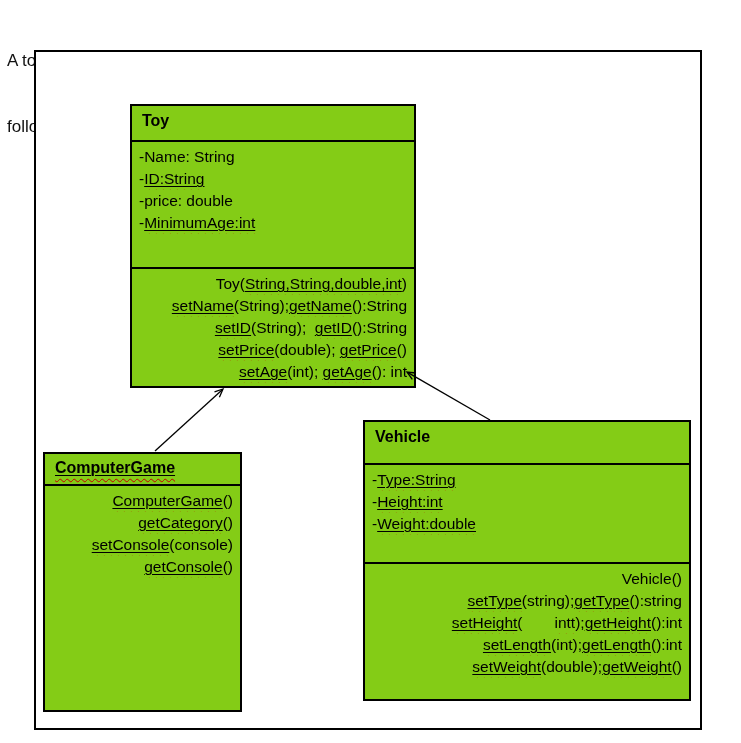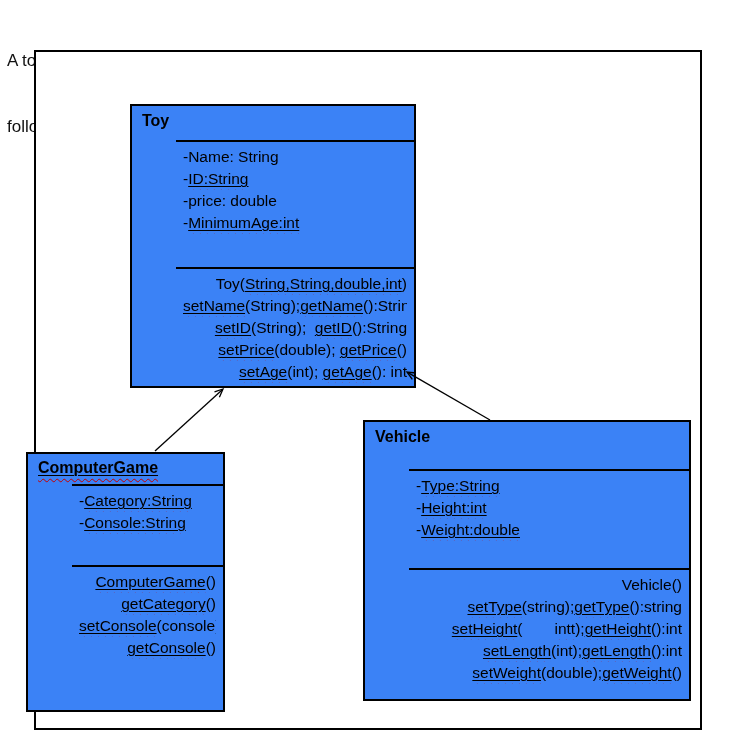--- a/index.html
+++ b/index.html
@@ -9,30 +9,30 @@
   }
   .desc{
     position:absolute;left:7px;top:6px;font-size:17px;line-height:22px;
     white-space:pre;color:#111;
   }
   .outer-frame{
     position:absolute;left:34px;top:50px;width:668px;height:680px;
     border:2px solid #000;box-sizing:border-box;background:#fff;
   }
   .class-box{
-    position:absolute;border:2px solid #000;box-sizing:border-box;background:#3b82f6;
+    position:absolute;border:2px solid #000;box-sizing:border-box;background:#84cc16;
     display:flex;flex-direction:column;font-size:15.5px;
   }
   .cls-title{
     font-weight:bold;font-size:16px;padding:6px 0 0 10px;box-sizing:border-box;
     flex:0 0 auto;white-space:pre;
   }
   .sec{
     border-top:2px solid #000;padding:4px 7px 0 7px;box-sizing:border-box;
-    flex:0 0 auto;overflow:hidden;margin-left:44px;
+    flex:0 0 auto;overflow:hidden;
   }
   .sec.methods{flex:1 1 auto;text-align:right;}
   .member-line{white-space:pre;line-height:22px;overflow:hidden;}
   
   .seg-usq{
     text-decoration-line:underline;text-decoration-style:wavy;
     text-decoration-color:#c40000;text-decoration-thickness:1px;
     text-underline-offset:4.5px;
   }
   .seg-usq > .inner{
@@ -43,25 +43,25 @@
   
   .seg-sq{
     text-decoration-line:underline;text-decoration-style:wavy;
     text-decoration-color:#c40000;text-decoration-thickness:1px;
     text-underline-offset:4.5px;
     padding-left:32px;
   }
   #toy-box{left:130px;top:104px;width:286px;height:284px;}
   #toy-box .cls-title{height:34px;}
   #toy-box .attrs{height:127px;}
-  #cg-box{left:26px;top:452px;width:199px;height:260px;}
+  #cg-box{left:43px;top:452px;width:199px;height:260px;}
   #cg-box .cls-title{height:30px;padding-top:5px;}
   #cg-box .attrs{height:81px;}
   #veh-box{left:363px;top:420px;width:328px;height:281px;}
-  #veh-box .cls-title{height:47px;}
+  #veh-box .cls-title{height:41px;}
   #veh-box .attrs{height:99px;}
   svg.arrows{position:absolute;left:0;top:0;pointer-events:none;}
 </style>
 </head>
 <body>
 
 <div class="desc">
   <div>A toy shop needs a computer system to store information about its toy. The details are as</div>
   <div>follows:</div>
 </div>
@@ -80,24 +80,20 @@
       <div class="member-line"><span>Toy(</span><span class="seg-usq"><span class="inner">String,String,double,int</span></span><span>)</span></div>
       <div class="member-line"><span class="seg-usq"><span class="inner">setName</span></span><span>(String);</span><span class="seg-usq"><span class="inner">getName</span></span><span>():String</span></div>
       <div class="member-line"><span class="seg-usq"><span class="inner">setID</span></span><span>(String);  </span><span class="seg-usq"><span class="inner">getID</span></span><span>():String</span></div>
       <div class="member-line"><span class="seg-usq"><span class="inner">setPrice</span></span><span>(double); </span><span class="seg-usq"><span class="inner">getPrice</span></span><span>()</span></div>
       <div class="member-line"><span class="seg-usq"><span class="inner">setAge</span></span><span>(int); </span><span class="seg-usq"><span class="inner">getAge</span></span><span>(): int</span></div>
     </div>
 </div>
 
 <div class="class-box" id="cg-box">
   <div class="cls-title"><span class="seg-usq"><span class="inner">ComputerGame</span></span></div>
-  <div class="sec attrs">
-      <div class="member-line"><span>-</span><span class="seg-usq"><span class="inner">Category:String</span></span></div>
-      <div class="member-line"><span>-</span><span class="seg-usq"><span class="inner">Console:String</span></span></div>
-    </div>
   <div class="sec methods">
       <div class="member-line"><span class="seg-usq"><span class="inner">ComputerGame</span></span><span>()</span></div>
       <div class="member-line"><span class="seg-usq"><span class="inner">getCategory</span></span><span>()</span></div>
       <div class="member-line"><span class="seg-usq"><span class="inner">setConsole</span></span><span>(console)</span></div>
       <div class="member-line"><span class="seg-usq"><span class="inner">getConsole</span></span><span>()</span></div>
     </div>
 </div>
 
 <div class="class-box" id="veh-box">
   <div class="cls-title"><span>Vehicle</span></div>

